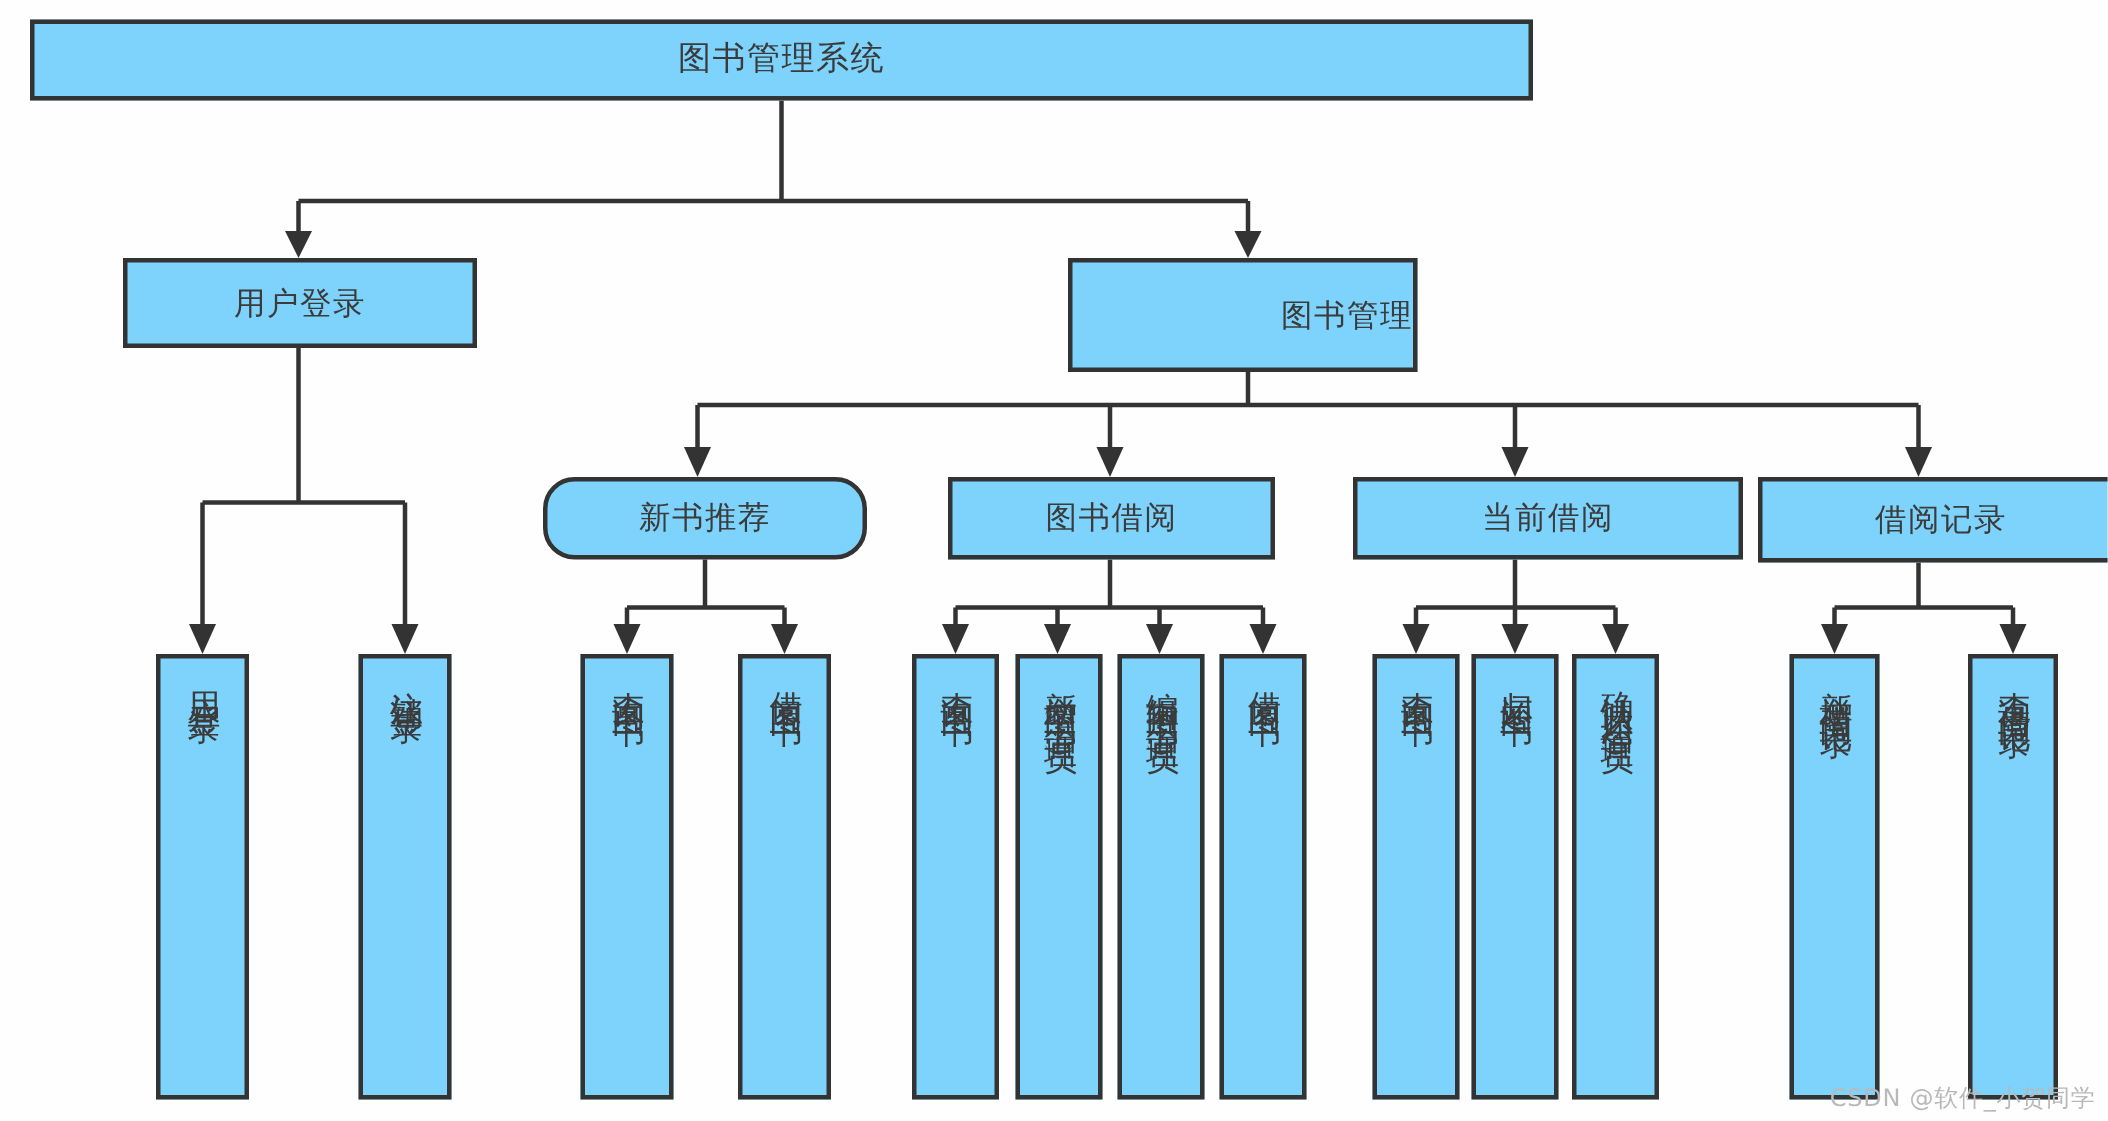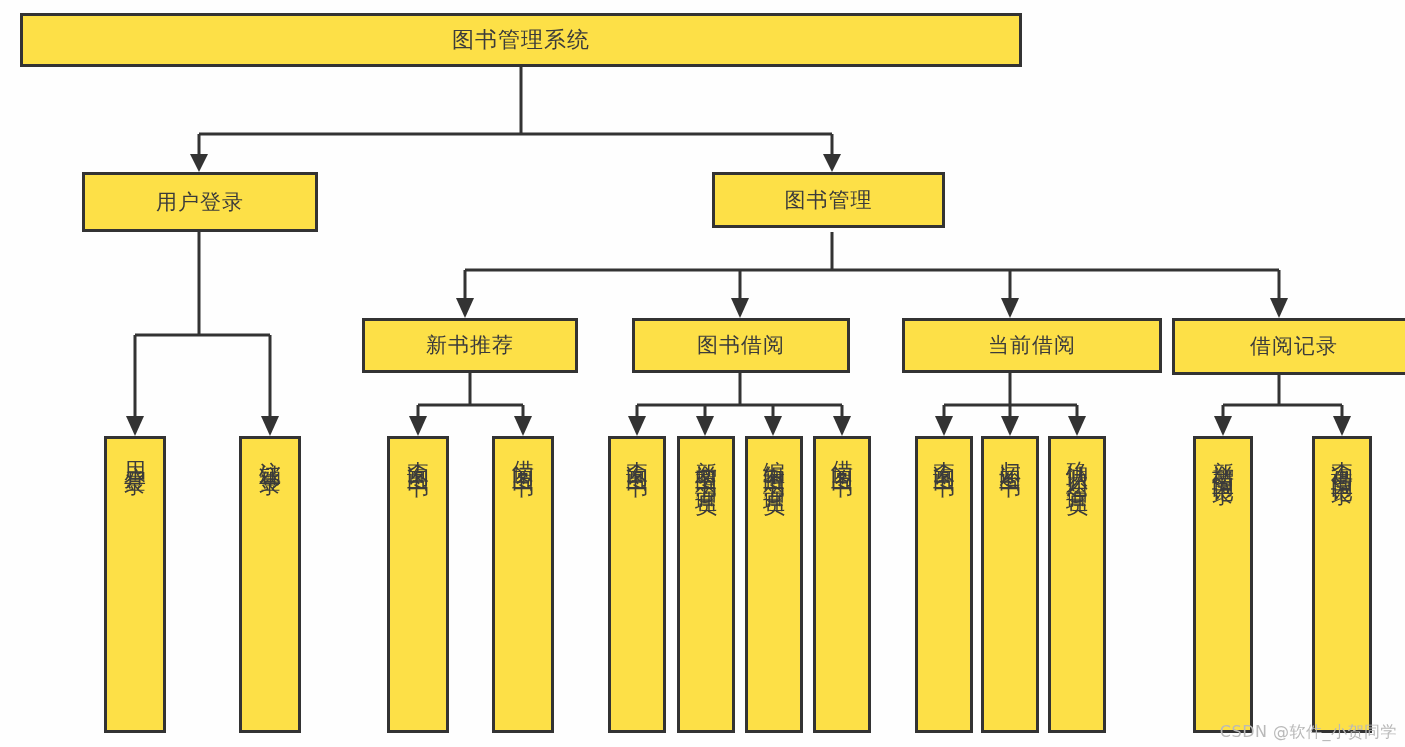--- a/index.html
+++ b/index.html
@@ -8,21 +8,21 @@
     background:#fefefe;
     font-family:"DejaVu Sans","Liberation Sans",sans-serif;
     overflow:hidden;
     position:relative;
   }
   #canvas{position:absolute;left:0;top:0;width:1405px;height:747px;}
 
   .node{
     position:absolute;
     box-sizing:border-box;
-    background:#fde047;
+    background:#7dd3fc;
     border:3px solid #333333;
     display:flex;
     align-items:center;
     justify-content:center;
     color:#3b3b3b;
     letter-spacing:1px;
   }
   .node .lbl{
     display:block;
     text-align:center;
@@ -135,25 +135,25 @@
     <polygon points="1333,416 1351,416 1342,436"></polygon>
   </svg>
 
   <div class="node h-node root" style="left:20px;top:13px;width:1002px;height:54px;">
     <span class="lbl">图书管理系统</span>
   </div>
 
   <div class="node h-node" style="left:82px;top:172px;width:236px;height:60px;">
     <span class="lbl">用户登录</span>
   </div>
-  <div class="node h-node" style="left:712px;top:172px;width:233px;height:56px;">
+  <div class="node h-node" style="left:712px;top:172px;width:233px;height:76px;justify-content:flex-end;">
     <span class="lbl">图书管理</span>
   </div>
 
-  <div class="node h-node" style="left:362px;top:318px;width:216px;height:55px;">
+  <div class="node h-node" style="left:362px;top:318px;width:216px;height:55px;border-radius:21px;">
     <span class="lbl">新书推荐</span>
   </div>
   <div class="node h-node" style="left:632px;top:318px;width:218px;height:55px;">
     <span class="lbl">图书借阅</span>
   </div>
   <div class="node h-node" style="left:902px;top:318px;width:260px;height:55px;">
     <span class="lbl">当前借阅</span>
   </div>
   <div class="node h-node" style="left:1172px;top:318px;width:244px;height:57px;">
     <span class="lbl">借阅记录</span>

